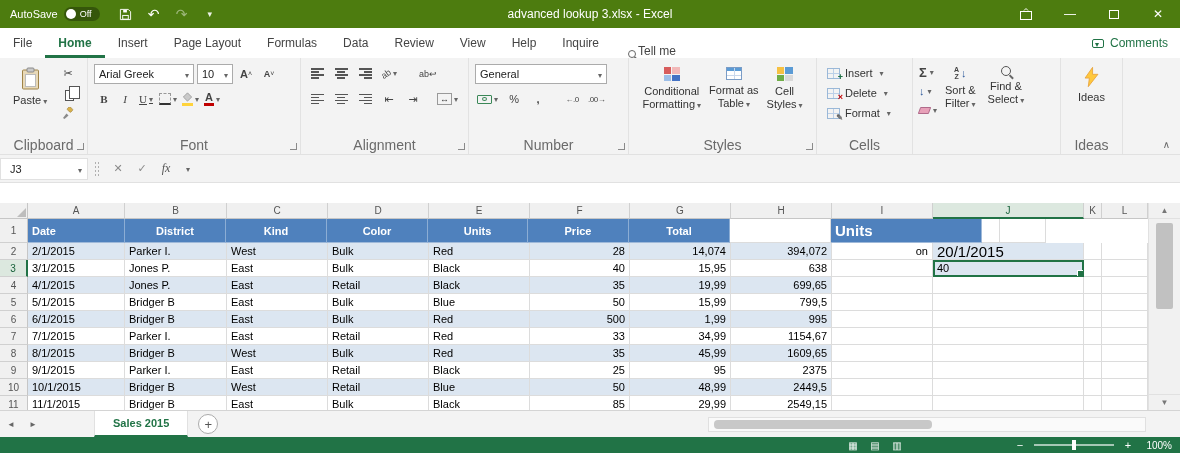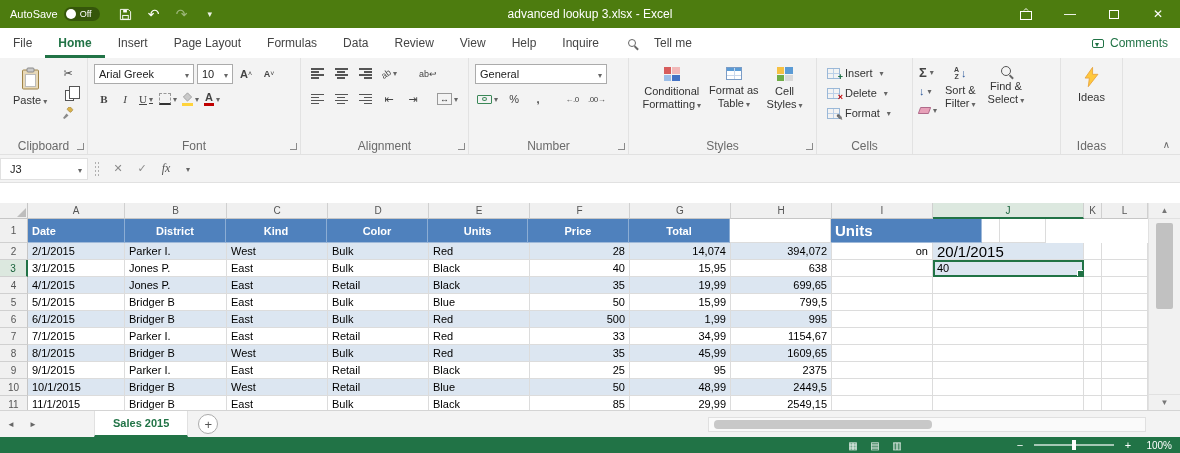--- a/index.html
+++ b/index.html
@@ -19,35 +19,35 @@
   .qcaret{font-size:9px;opacity:.9}
   .wtitle{position:absolute;left:0;right:0;text-align:center;font-size:12px;color:#fff;pointer-events:none}
   .winbtns{margin-left:auto;display:flex;height:100%}
   .wbtn{width:44px;height:100%;display:flex;align-items:center;justify-content:center;font-size:12px;color:#fff}
   .maxbox{width:10px;height:9px;border:1px solid #fff;display:inline-block}
 
   
   .tabrow{position:absolute;top:28px;left:0;right:0;height:30px;background:#fff;display:flex;align-items:stretch}
   .rtab{padding:0 13px;display:flex;align-items:center;font-size:12px;color:#444;white-space:nowrap}
   .rtab.active{color:#217346;font-weight:bold;box-shadow:inset 0 -3px 0 #217346}
-  .tellme{display:flex;align-items:center;gap:18px;margin-left:16px;font-size:12px;color:#444}
+  .tellme{display:flex;align-items:flex-end;gap:2px;margin-left:16px;font-size:12px;color:#444}
   .ico-mag{width:8px;height:8px;border:1.5px solid #666;border-radius:50%;position:relative;display:inline-block}
   .ico-mag::after{content:"";position:absolute;width:5px;height:1.5px;background:#666;transform:rotate(45deg);right:-4px;bottom:-2px}
   .trspacer{flex:1}
   .topbtn{display:flex;align-items:center;gap:6px;padding:0 12px;font-size:12px;color:#217346;white-space:nowrap}
   .ico-share{width:11px;height:8px;border:1px solid #217346;border-top:none;position:relative;display:inline-block;margin-top:5px}
   .ico-share::after{content:"↑";position:absolute;left:2.5px;top:-9px;font-size:9px;color:#217346}
   .ico-comment{width:12px;height:9px;border:1px solid #217346;border-radius:2px;position:relative;display:inline-block}
   .ico-comment::after{content:"";position:absolute;left:2px;bottom:-4px;border:4px solid transparent;border-top-color:#217346;border-left-width:2px;border-right-width:2px}
 
   
   .ribbon{position:absolute;top:58px;left:0;right:0;height:97px;background:#F3F3F3;border-bottom:1px solid #E1E1E1;display:flex}
   .rgroup{position:relative;border-right:1px solid #E2E2E2;display:flex;flex-direction:column;flex:none}
   .rbody{flex:1;display:flex;padding:5px 6px 0}
-  .rlabel{height:17px;font-size:12px;color:#6a6a6a;display:flex;align-items:center;justify-content:center}
+  .rlabel{height:17px;font-size:14px;color:#6a6a6a;display:flex;justify-content:center}
   .launcher{position:absolute;right:3px;bottom:4px;width:7px;height:7px;border-right:1px solid #8a8a8a;border-bottom:1px solid #8a8a8a}
   .caret::after{content:"▾";font-size:8px;color:#666;margin-left:2px}
   .bigbtn{display:flex;flex-direction:column;align-items:center;justify-content:flex-start;gap:4px;padding:4px 7px;font-size:11px;color:#333;text-align:center}
   .bigbtn .l2{line-height:13px}
   .sbtn{height:20px;min-width:20px;display:flex;align-items:center;justify-content:center;font-size:11px;color:#444;padding:0 2px}
   .stack{display:flex;flex-direction:column;justify-content:flex-start}
   .combo{background:#fff;border:1px solid #ABABAB;height:20px;display:flex;align-items:center;justify-content:space-between;padding:0 4px;font-size:11px;color:#222}
   .rowline{display:flex;align-items:center;gap:2px;height:24px}
 
   .ico-paste{display:block}

